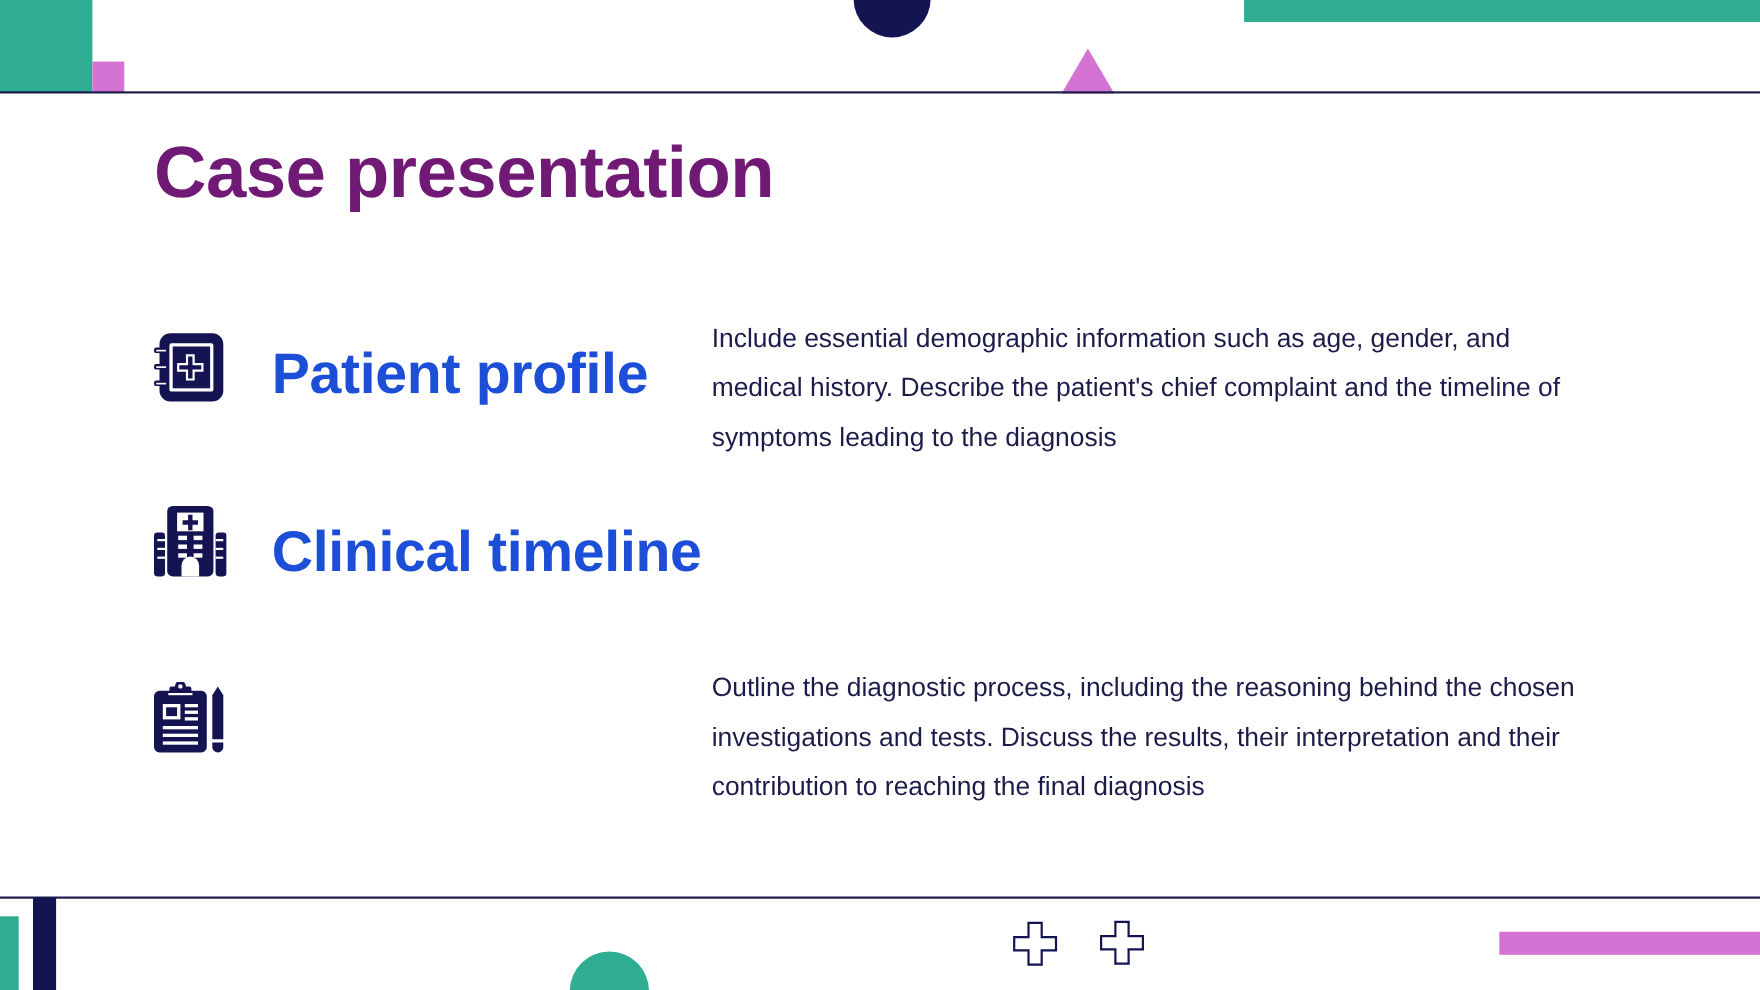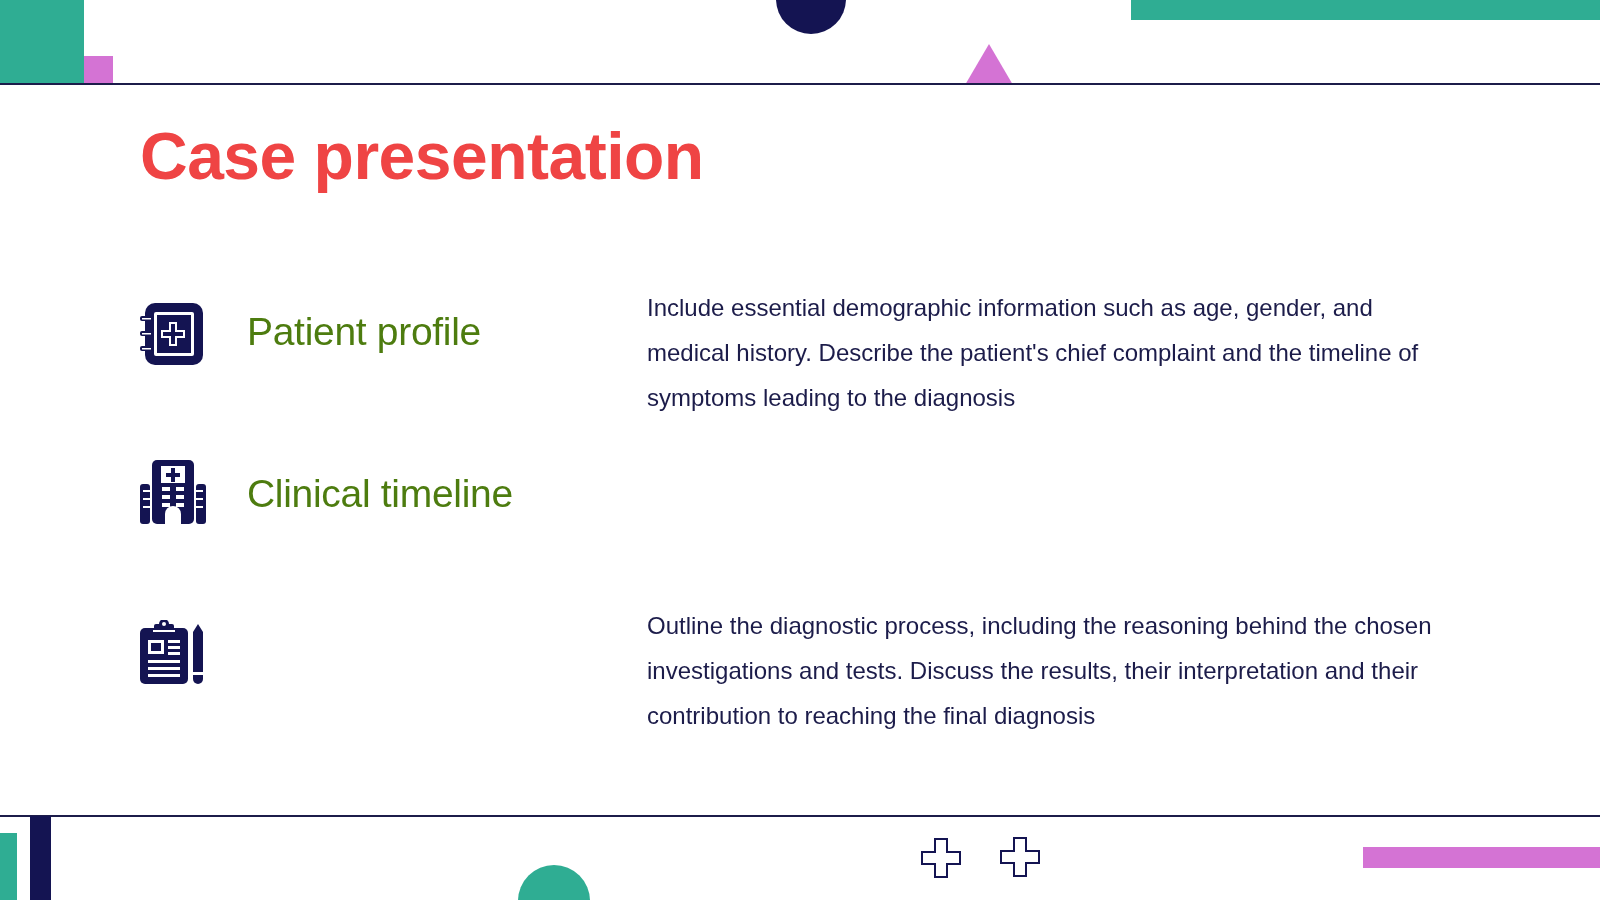--- a/index.html
+++ b/index.html
@@ -11,27 +11,27 @@
     }
     .shape { position: absolute; }
     .teal { background: #2fad93; }
     .pink { background: #d473d4; }
     .navy { background: #141452; }
     .hline { position: absolute; left: 0; width: 1600px; height: 2px; background: #1c1c4a; }
 
     .title {
       position: absolute; left: 140px; top: 118px;
       font-size: 66px; font-weight: bold; letter-spacing: -0.5px;
-      color: #ef4444; margin: 0;
+      color: #701a75; margin: 0;
     }
     .row { position: absolute; left: 140px; width: 1320px; height: 100px; }
     .row .icon { position: absolute; left: 0; width: 66px; height: 66px; }
     .row .label {
-      position: absolute; left: 107px; font-size: 39px; font-weight: normal;
-      color: #4d7c0f; white-space: nowrap; letter-spacing: -0.3px;
+      position: absolute; left: 107px; font-size: 52px; font-weight: bold;
+      color: #1d4ed8; white-space: nowrap; letter-spacing: -0.3px;
     }
     .row .desc {
       position: absolute; left: 507px; width: 800px;
       font-size: 24px; line-height: 45px; color: #1c1c4a;
     }
     .cross { position: absolute; width: 42px; height: 42px; }
   </style>
 </head>
 <body>
 

